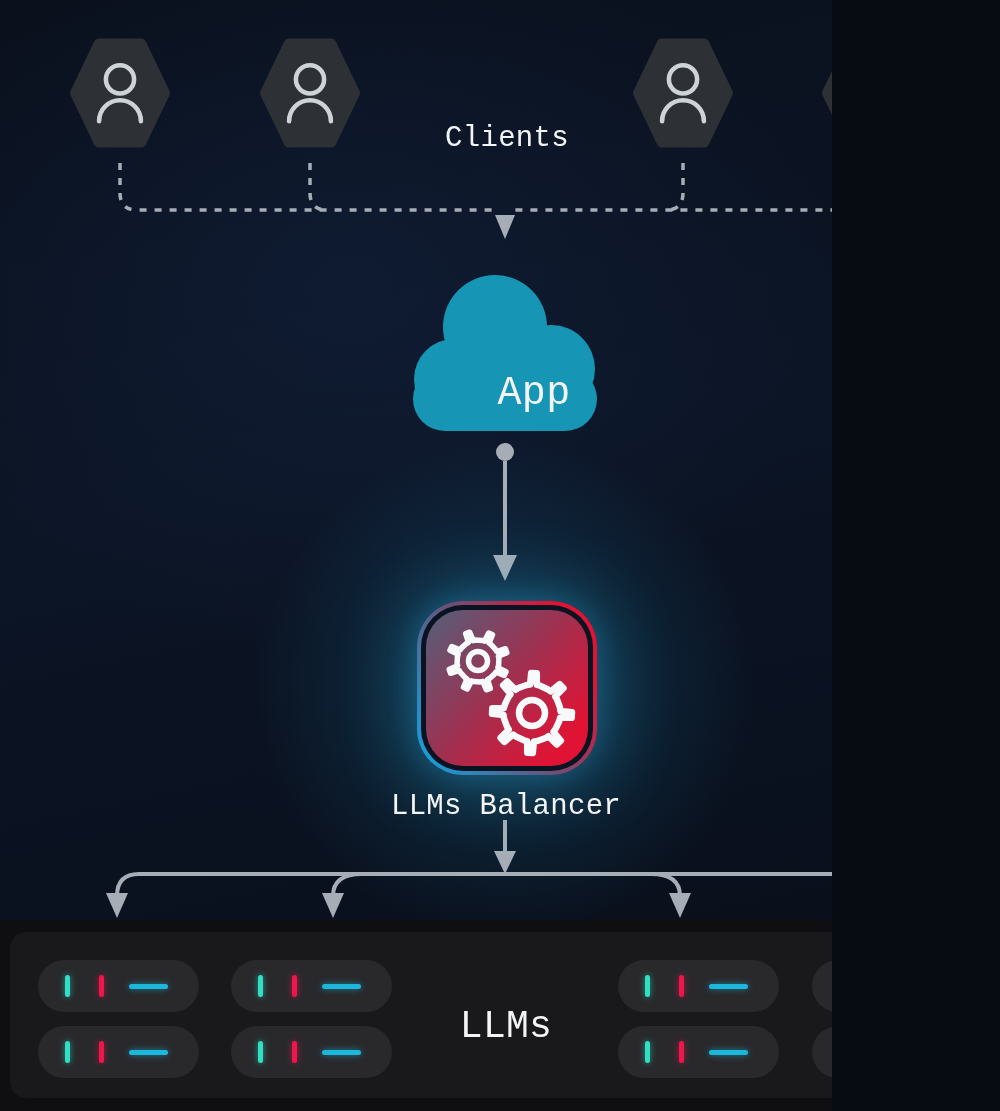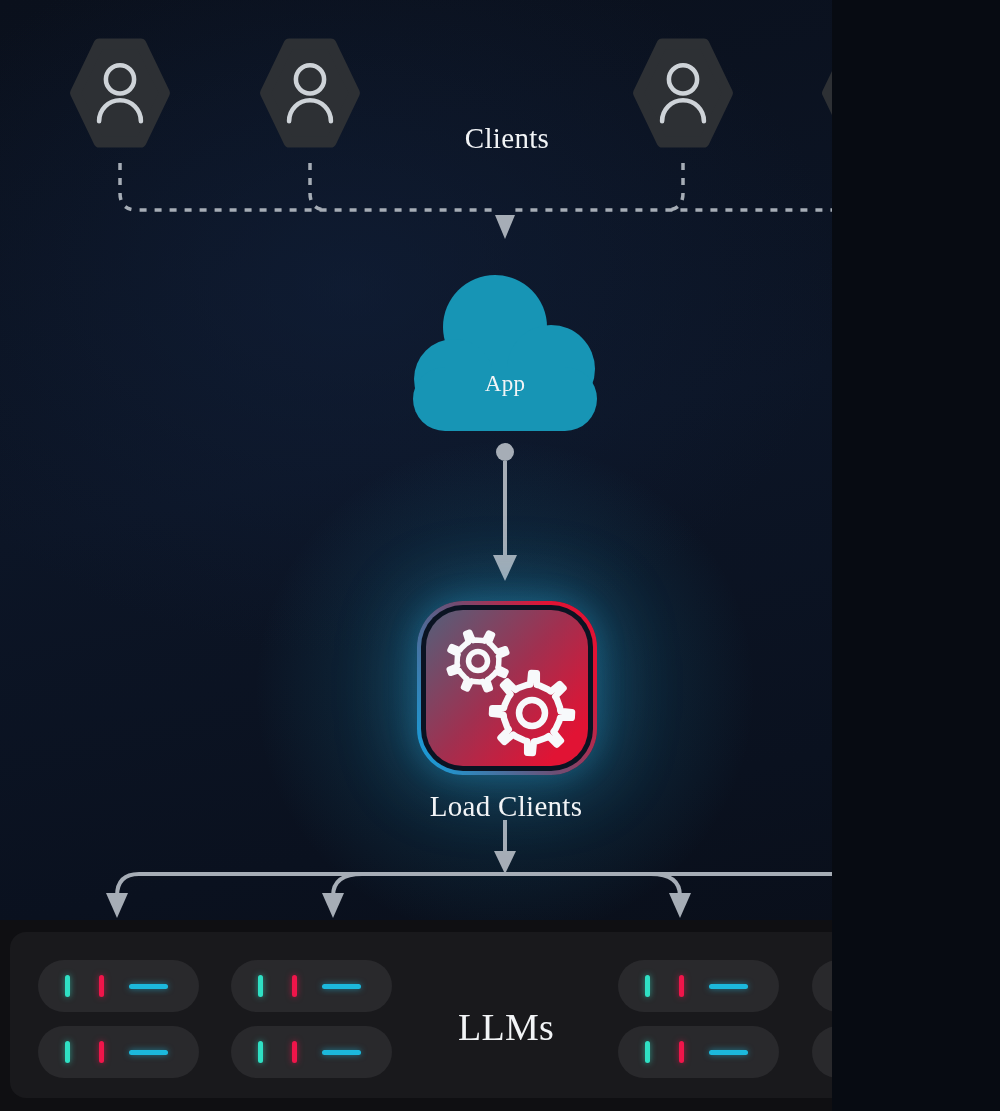--- a/index.html
+++ b/index.html
@@ -1,18 +1,18 @@
 <!DOCTYPE html>
 <html style="--background: #0b1322; --text: #f2f4f6; --line: #a6adb6; --hexagon: #2d3034; --person: #ced3d8; --cloud: #1795b5; --lb-blue: #1e98d2; --lb-red: #e11334; --lb-slate: #53607b; --footer-strip: #0f0f12; --panel: #19191c; --pill: #29292c; --bar-teal: #2fe0c4; --bar-red: #f0154a; --bar-cyan: #1cb8dc;"><head>
 <meta charset="utf-8">
 <style>
   html,body{margin:0;padding:0;background:#070b12;}
   #stage{
     position:relative;width:832px;height:1111px;overflow:hidden;
-    font-family:Liberation Serif, serif;
+    font-family:Liberation Mono, monospace;
     background:
       radial-gradient(ellipse 700px 520px at 42% 26%, rgba(18,34,62,.55) 0%, rgba(18,34,62,0) 70%),
       linear-gradient(168deg,#0a101c 0%, #0c1526 42%, #0a111f 72%, #090d16 100%);
   }
   .abs{position:absolute;}
   .label{
     position:absolute;transform:translateX(-50%);white-space:nowrap;
     color:var(--text,#f2f4f6);font-weight:500;letter-spacing:.3px;
   }
   
@@ -124,34 +124,34 @@
   <div class="label" style="left:507px;top:122px;font-size:29px">Clients</div>
 
   <div id="app-cloud" class="abs">
     <svg viewBox="0 0 190 160">
       <circle class="cloud-part" cx="85" cy="54" r="52"></circle>
       <circle class="cloud-part" cx="141" cy="96" r="44"></circle>
       <circle class="cloud-part" cx="44" cy="106" r="40"></circle>
       <rect class="cloud-part" x="3" y="94" width="184" height="64" rx="32"></rect>
     </svg>
   </div>
-  <div class="label" style="left:505px;top:371px;font-size:23px">App</div>
+  <div class="label" style="left:534px;top:371px;font-size:40px">App</div>
 
   <div id="lb" class="abs">
     <div id="lb-gap"></div>
     <div id="lb-fill">
       <svg viewBox="0 0 162 156">
         <path id="gear-s" class="gear" style="stroke-width:5.5" d="M69.5,39.4 L70.7,41.5 L79.4,38.7 L80.8,42.7 L72.4,46.2 L72.9,48.6 L72.6,55.2 L71.9,57.6 L80.0,61.7 L78.2,65.5 L69.9,62.0 L68.4,64.1 L63.6,68.5 L61.5,69.7 L64.3,78.4 L60.3,79.8 L56.8,71.4 L54.4,71.9 L47.8,71.6 L45.4,70.9 L41.3,79.0 L37.5,77.2 L41.0,68.9 L38.9,67.4 L34.5,62.6 L33.3,60.5 L24.6,63.3 L23.2,59.3 L31.6,55.8 L31.1,53.4 L31.4,46.8 L32.1,44.4 L24.0,40.3 L25.8,36.5 L34.1,40.0 L35.6,37.9 L40.4,33.5 L42.5,32.3 L39.7,23.6 L43.7,22.2 L47.2,30.6 L49.6,30.1 L56.2,30.4 L58.6,31.1 L62.7,23.0 L66.5,24.8 L63.0,33.1 L65.1,34.6 Z"></path>
         <circle class="gear" style="stroke-width:5.5" cx="52" cy="51" r="9.5"></circle>
         <path id="gear-l" class="gear" style="stroke-width:6.5" d="M134.0,97.7 L134.4,101.1 L146.0,102.2 L145.7,107.8 L134.1,107.8 L133.3,111.0 L129.5,119.1 L127.5,121.7 L134.9,130.7 L130.7,134.5 L122.5,126.2 L119.7,128.0 L111.3,131.0 L107.9,131.4 L106.8,143.0 L101.2,142.7 L101.2,131.1 L98.0,130.3 L89.9,126.5 L87.3,124.5 L78.3,131.9 L74.5,127.7 L82.8,119.5 L81.0,116.7 L78.0,108.3 L77.6,104.9 L66.0,103.8 L66.3,98.2 L77.9,98.2 L78.7,95.0 L82.5,86.9 L84.5,84.3 L77.1,75.3 L81.3,71.5 L89.5,79.8 L92.3,78.0 L100.7,75.0 L104.1,74.6 L105.2,63.0 L110.8,63.3 L110.8,74.9 L114.0,75.7 L122.1,79.5 L124.7,81.5 L133.7,74.1 L137.5,78.3 L129.2,86.5 L131.0,89.3 Z"></path>
         <circle class="gear" style="stroke-width:6.5" cx="106" cy="103" r="13"></circle>
       </svg>
     </div>
   </div>
-  <div class="label" style="left:506px;top:790px;font-size:29px">Load Clients</div>
+  <div class="label" style="left:506px;top:790px;font-size:29px">LLMs Balancer</div>
 
   <div id="footer-strip" class="abs"></div>
   <div id="llms-panel" class="abs"></div>
 
   <div class="pill" style="left:38px;top:960px">
     <span class="bar-t"></span>
       <span class="bar-r"></span>
       <span class="bar-c"></span>
   </div>
   <div class="pill" style="left:231px;top:960px">

